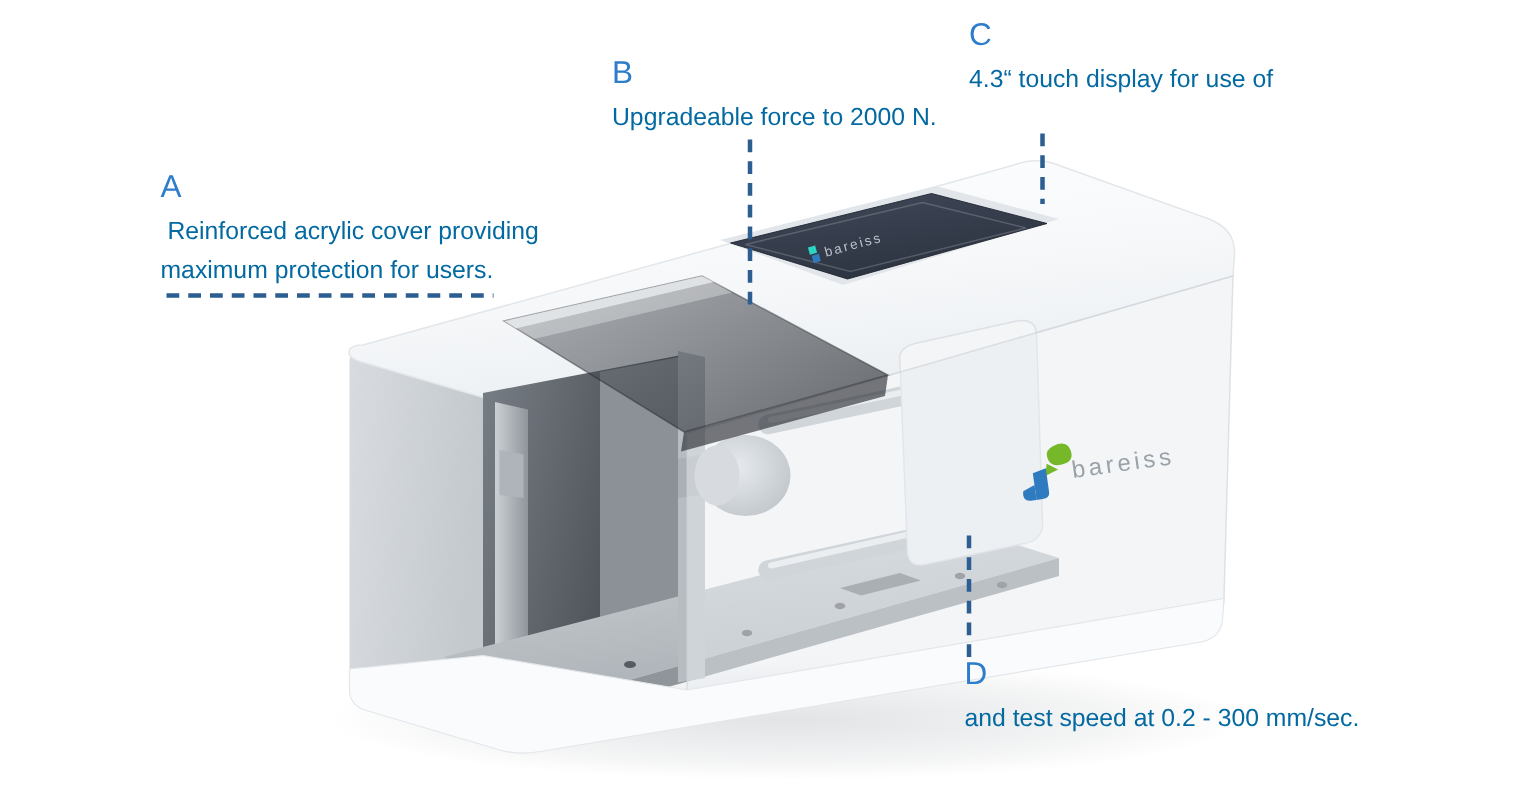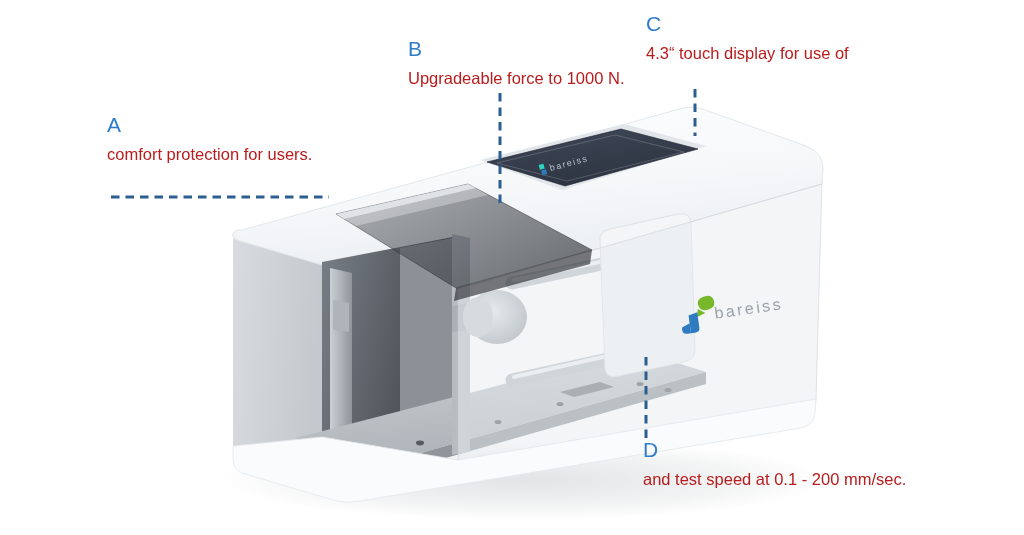--- a/index.html
+++ b/index.html
@@ -7,21 +7,21 @@
     position:relative;width:1024px;height:535px;overflow:hidden;background:#ffffff;
     font-family:"Liberation Sans", sans-serif;
   }
   #machine-svg{position:absolute;left:0;top:0;width:1024px;height:535px;}
   .callout{position:absolute;}
   .callout-letter{
     font-size:21px;line-height:24px;color:#2e7dca;font-weight:400;
   }
   .callout-lines{margin-top:4px;}
   .callout-line{
-    font-size:16.5px;line-height:26px;color:#b91c1c;font-weight:400;white-space:pre;
+    font-size:16.5px;line-height:26px;color:#0369a1;font-weight:400;white-space:pre;
   }
   .logo-text{letter-spacing:2.5px;}
 </style>
 </head>
 <body>
 
 <div id="stage">
 
   <svg id="machine-svg" viewBox="0 0 1024 535" xmlns="http://www.w3.org/2000/svg">
     <defs>
@@ -148,38 +148,39 @@
       <path d="M 111 197 L 329 197"></path>
       <path d="M 500 93 L 500 206"></path>
       <path d="M 695 89 L 695 136"></path>
       <path d="M 646 357 L 646 439"></path>
     </g>
   </svg>
 
   <div class="callout" style="left:107px;top:113px;">
     <div class="callout-letter">A</div>
     <div class="callout-lines">
-      <div class="callout-line">comfort protection for users.</div>
+      <div class="callout-line"> Reinforced acrylic cover providing</div>
+      <div class="callout-line">maximum protection for users.</div>
     </div>
   </div>
 
   <div class="callout" style="left:408px;top:37px;">
     <div class="callout-letter">B</div>
     <div class="callout-lines">
-      <div class="callout-line">Upgradeable force to 1000 N.</div>
+      <div class="callout-line">Upgradeable force to 2000 N.</div>
     </div>
   </div>
 
   <div class="callout" style="left:646px;top:12px;">
     <div class="callout-letter">C</div>
     <div class="callout-lines">
       <div class="callout-line">4.3“ touch display for use of</div>
     </div>
   </div>
 
   <div class="callout" style="left:643px;top:438px;">
     <div class="callout-letter">D</div>
     <div class="callout-lines">
-      <div class="callout-line">and test speed at 0.1 - 200 mm/sec.</div>
+      <div class="callout-line">and test speed at 0.2 - 300 mm/sec.</div>
     </div>
   </div>
 
 </div>
 
 </body></html>

